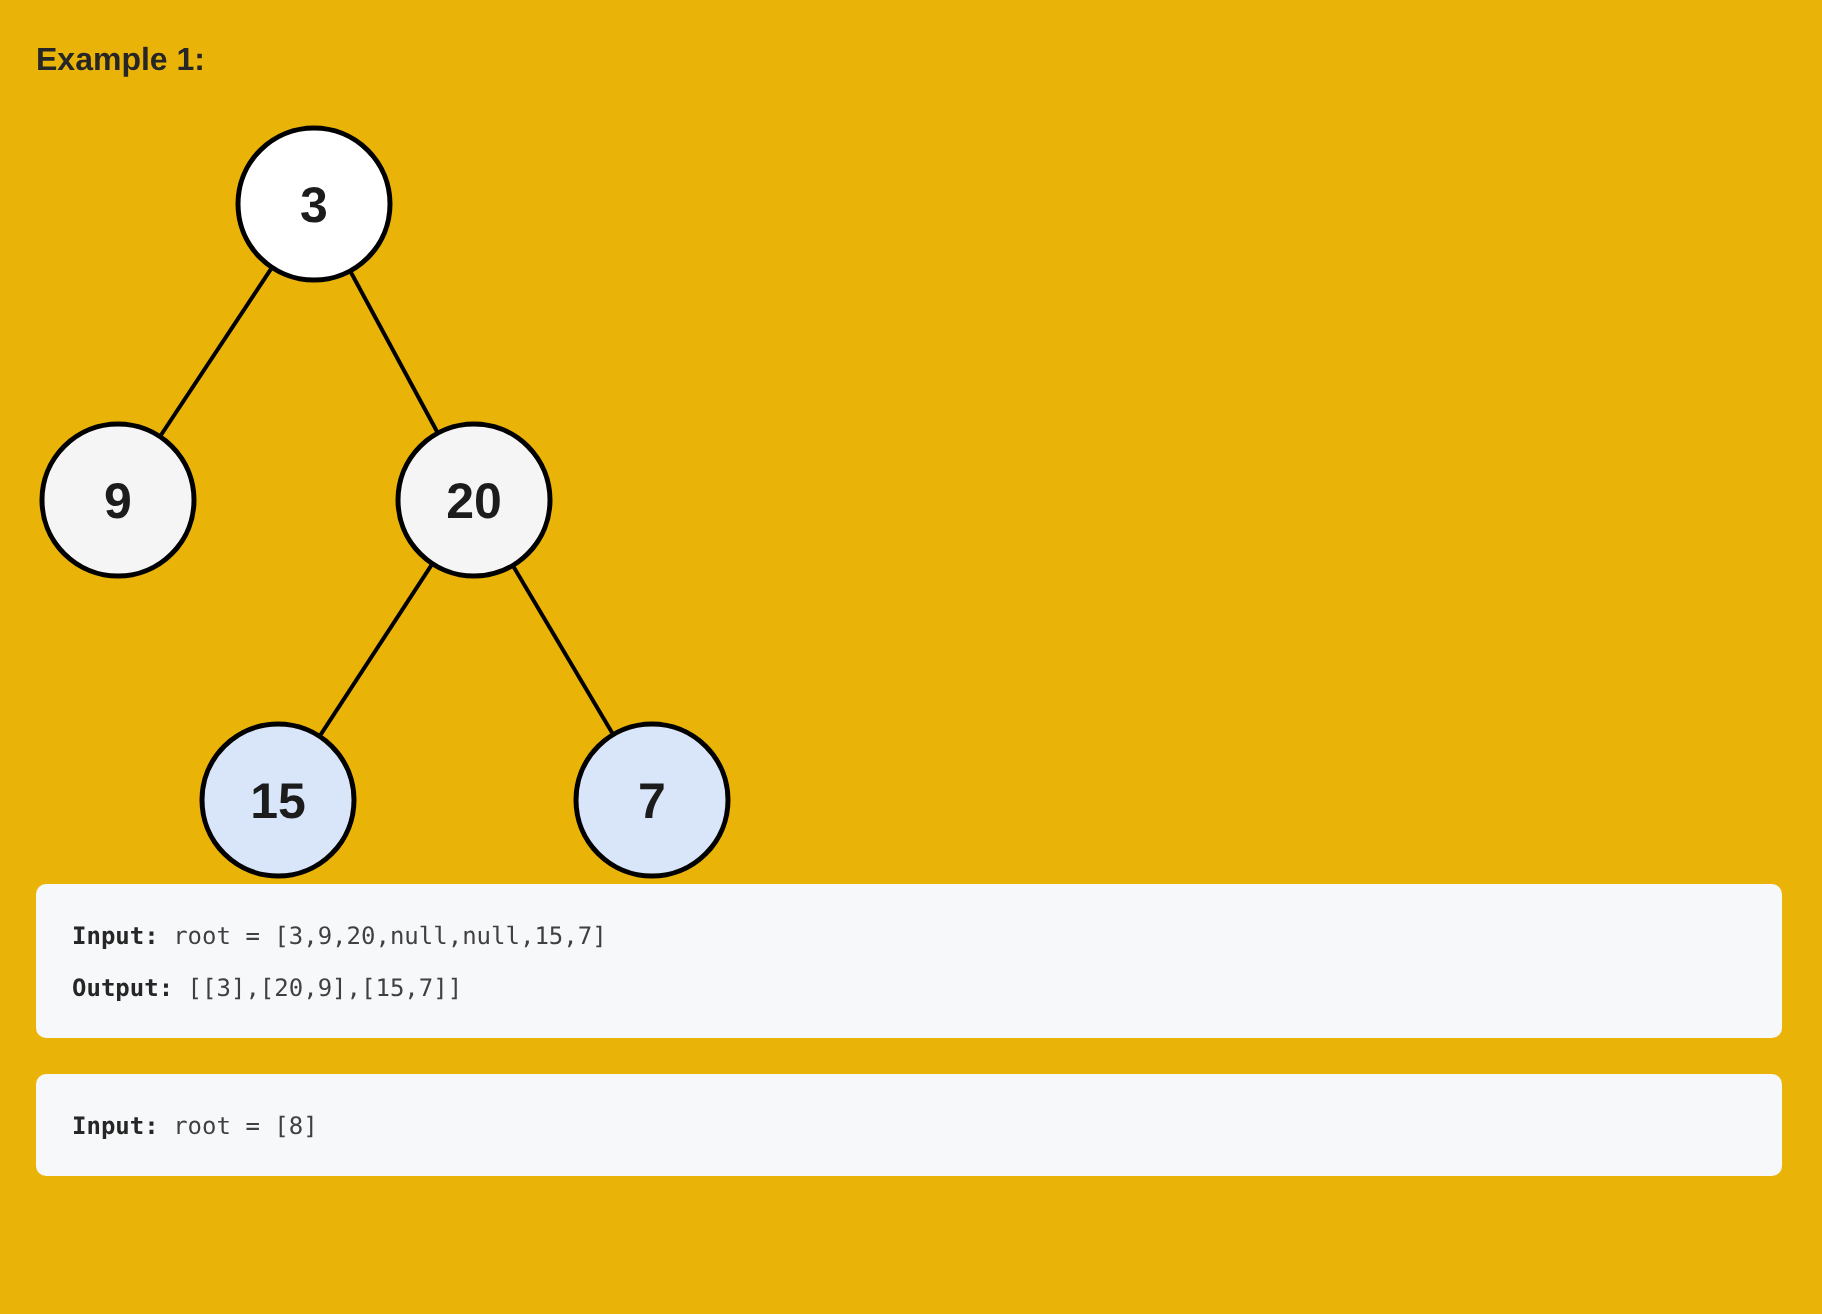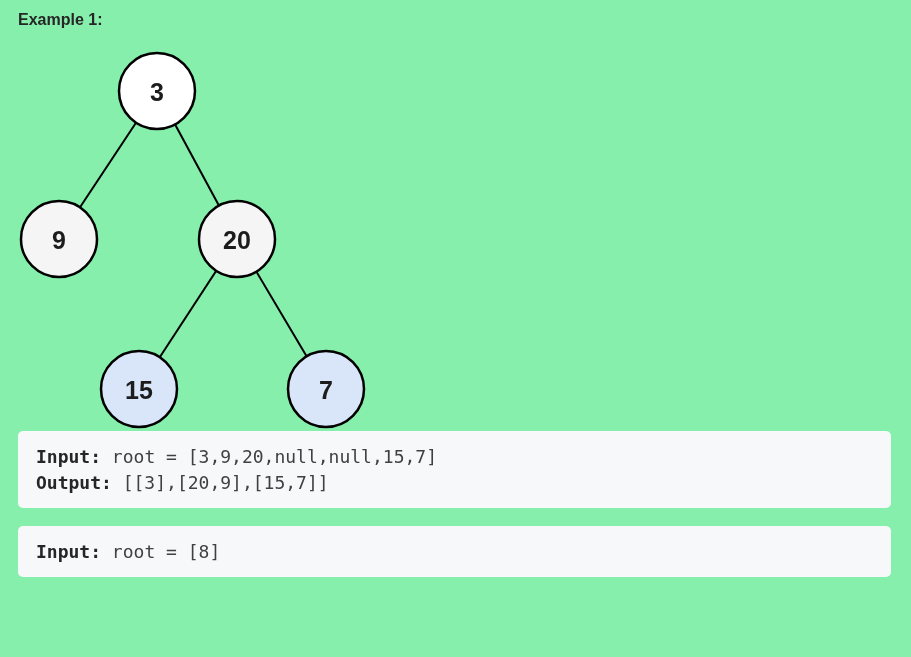--- a/index.html
+++ b/index.html
@@ -1,22 +1,22 @@
 <!DOCTYPE html>
 <html><head>
 <meta charset="utf-8">
 <style>
   * { box-sizing: border-box; }
   html, body { margin: 0; padding: 0; background: #ffffff; }
   .page {
     width: 911px;
     height: 657px;
-    padding: 10px 20px 0 18px;
+    padding: 21px 20px 0 18px;
     font-family: "Liberation Sans", sans-serif;
-    background: #86efac;
+    background: #eab308;
     overflow: hidden;
   }
   .example-title {
     font-size: 16px;
     font-weight: 700;
     color: #262626;
     margin: 0;
     line-height: 19px;
   }
   .example-title.second { margin-top: 20px; }
@@ -24,21 +24,21 @@
   .code-block {
     background: #f7f8fa;
     border-radius: 5px;
     margin: 0;
     padding: 13px 18px 12px 18px;
     width: 873px;
   }
   .code-block.second { margin-top: 18px; }
   .code-line {
     font-family: "DejaVu Sans Mono", monospace;
-    font-size: 18px;
+    font-size: 12px;
     line-height: 26px;
     color: #404040;
     white-space: pre;
   }
   .code-line strong {
     font-family: "DejaVu Sans Mono", monospace;
     font-weight: 700;
     color: #262626;
   }
 </style>

